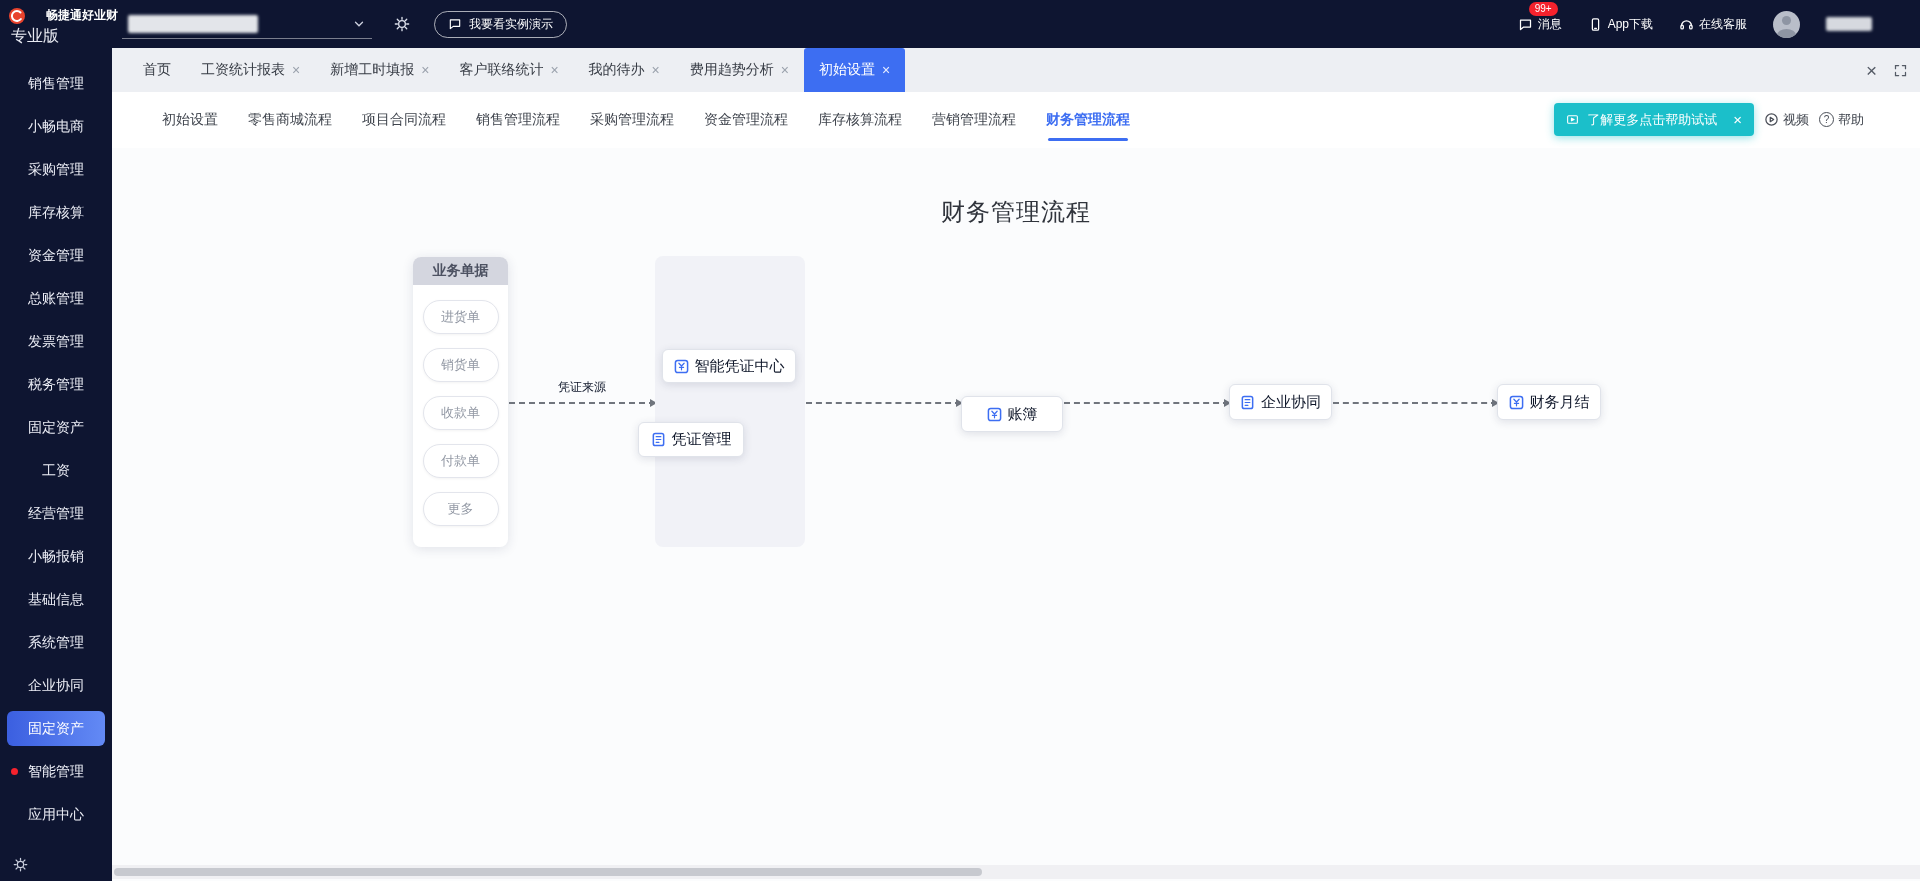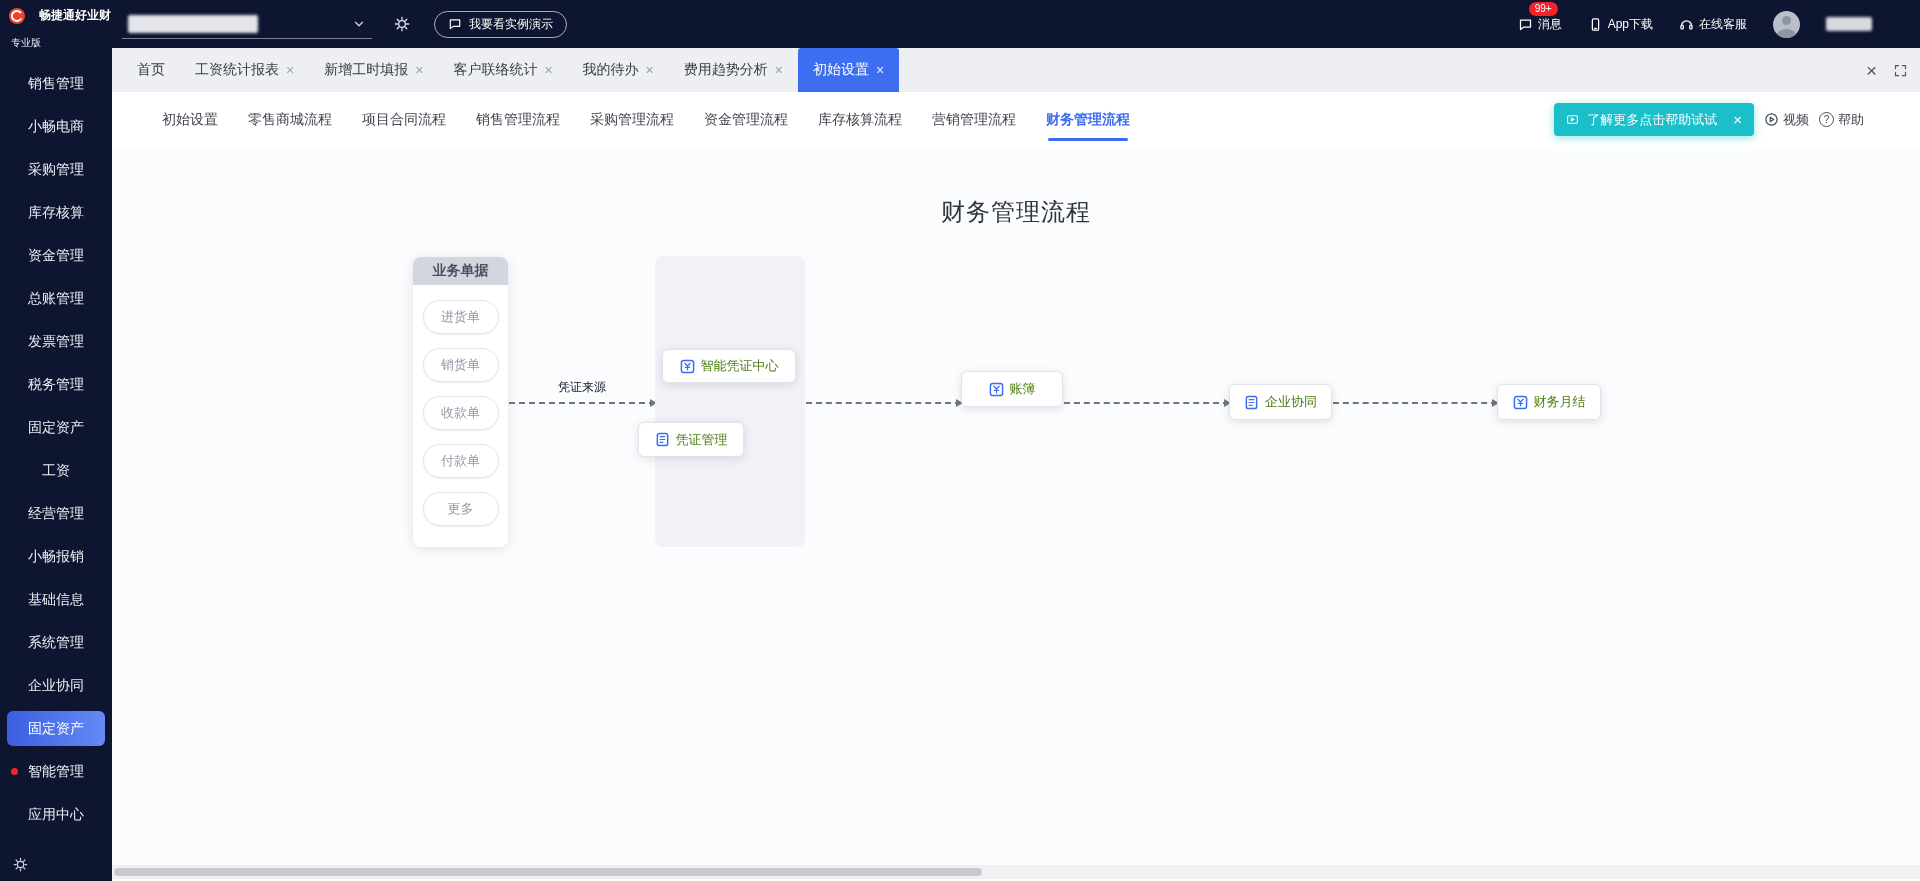--- a/index.html
+++ b/index.html
@@ -3,23 +3,23 @@
 <meta charset="utf-8">
 <style>
   *{margin:0;padding:0;box-sizing:border-box}
   html,body{width:1920px;height:881px;overflow:hidden}
   body{font-family:"Liberation Sans","DejaVu Sans",sans-serif;background:#fff}
   .app{display:flex;width:1920px;height:881px}
 
   
   .sidebar{width:112px;background:#0e1531;flex-shrink:0;position:relative;z-index:10}
   .brand{height:48px;padding:7px 0 0 9px;color:#fff}
-  .brand-row{display:flex;align-items:center;gap:14px}
+  .brand-row{display:flex;align-items:center;gap:21px}
   .brand-title{font-size:12px;font-weight:bold;white-space:nowrap}
-  .brand-sub{font-size:10px;margin-top:12px;padding-left:2px;color:#e8eaf2}
+  .brand-sub{font-size:16px;margin-top:2px;padding-left:2px;color:#e8eaf2}
   .menu{margin-top:14px;display:flex;flex-direction:column}
   .mi{height:43px;display:flex;align-items:center;justify-content:center;color:#eceef6;font-size:14px;cursor:pointer;position:relative}
   .mi.active{height:35px;margin:4px 7px;background:linear-gradient(90deg,#3b5fe0,#638af5);border-radius:6px;color:#fff}
   .dot{position:absolute;left:11px;top:18px;width:7px;height:7px;border-radius:50%;background:#f5222d}
   .side-gear{position:absolute;left:13px;bottom:5px;cursor:pointer}
 
   
   .main{flex:1;display:flex;flex-direction:column;position:relative;background:#fff;min-width:0}
 
   
@@ -31,21 +31,21 @@
   .demo-pill{margin-left:24px;height:27px;border:1px solid rgba(255,255,255,.65);border-radius:14px;background:transparent;color:#fff;font-size:12px;display:flex;align-items:center;gap:7px;padding:0 13px;cursor:pointer;font-family:inherit}
   .tb-right{margin-left:auto;display:flex;align-items:center;gap:26px;padding-right:48px;color:#fff;font-size:12px}
   .tb-item{display:flex;align-items:center;gap:5px;cursor:pointer;position:relative;white-space:nowrap}
   .badge{position:absolute;top:-14px;left:11px;background:#f5222d;color:#fff;font-size:10px;line-height:14px;padding:0 6px;border-radius:8px}
   .avatar{width:27px;height:27px;border-radius:50%;background:#b9bec9;position:relative;overflow:hidden;filter:blur(.6px)}
   .avatar::before{content:"";position:absolute;top:5px;left:9px;width:9px;height:9px;border-radius:50%;background:#8e95a3}
   .avatar::after{content:"";position:absolute;bottom:-3px;left:4px;width:19px;height:12px;border-radius:50% 50% 0 0;background:#8e95a3}
   .user-name{width:46px;height:14px;background:#d6d9df}
 
   
-  .tabbar{height:44px;background:#edeff3;display:flex;align-items:stretch;padding-left:10px;position:relative;flex-shrink:0}
+  .tabbar{height:44px;background:#edeff3;display:flex;align-items:stretch;padding-left:16px;position:relative;flex-shrink:0}
   .tab{display:flex;align-items:center;gap:7px;padding:0 15px;font-size:14px;color:#363b44;cursor:pointer;white-space:nowrap}
   .tab .x{color:#9aa1ac;font-size:14px;line-height:1}
   .tab.active{background:#3d6ef2;color:#fff;border-radius:3px 3px 0 0}
   .tab.active .x{color:#e8edff}
   .tabbar-right{position:absolute;right:12px;top:0;height:44px;display:flex;align-items:center;gap:16px;color:#555b66}
   .tb-close{font-size:19px;line-height:1;cursor:pointer}
   .tb-expand{display:flex;cursor:pointer}
 
   
   .content{position:relative;flex:1;background:#fbfcfd;overflow:hidden}
@@ -62,24 +62,24 @@
 
   .flow-title{position:absolute;top:104px;left:0;width:100%;text-align:center;font-size:24px;color:#30343c;font-weight:500;letter-spacing:1px}
 
   .src-panel{position:absolute;left:301px;top:165px;width:95px;height:290px;background:#fff;border-radius:8px;box-shadow:0 2px 12px rgba(30,40,80,.12)}
   .src-head{height:28px;background:#d4d6df;border-radius:8px 8px 0 0;display:flex;align-items:center;justify-content:center;font-size:14px;font-weight:bold;color:#4d5262}
   .src-item{width:76px;height:34px;margin:14px auto 0;border:1px solid #e3e5ec;border-radius:17px;background:#fff;display:flex;align-items:center;justify-content:center;font-size:13px;color:#9298a4;box-shadow:0 1px 3px rgba(0,0,0,.05);cursor:pointer;font-family:Liberation Sans, sans-serif}
   .src-item:first-of-type{margin-top:15px}
 
   .center-panel{position:absolute;left:543px;top:164px;width:150px;height:291px;background:#f1f2f7;border-radius:8px}
 
-  .node{position:absolute;display:flex;align-items:center;justify-content:center;gap:6px;background:#fff;border:1px solid #e0e3ea;border-radius:6px;box-shadow:0 2px 8px rgba(30,40,80,.13);font-size:13px;color:#4d7c0f;cursor:pointer;font-family:inherit;white-space:nowrap}
+  .node{position:absolute;display:flex;align-items:center;justify-content:center;gap:6px;background:#fff;border:1px solid #e0e3ea;border-radius:6px;box-shadow:0 2px 8px rgba(30,40,80,.13);font-size:15px;color:#0f172a;cursor:pointer;font-family:inherit;white-space:nowrap}
   #node-vc{left:550px;top:257px;width:134px;height:34px}
   #node-vm{left:526px;top:330px;width:106px;height:35px}
-  #node-book{left:849px;top:279px;width:102px;height:36px}
+  #node-book{left:849px;top:304px;width:102px;height:36px}
   #node-period{left:1117px;top:292px;width:103px;height:36px}
   #node-month{left:1385px;top:292px;width:104px;height:36px}
   .nico{flex-shrink:0}
 
   .fl-arrow{position:absolute;top:310px;height:0;border-top:2px dashed #70757d}
   .fl-arrow::after{content:"";position:absolute;right:-2px;top:-5px;width:0;height:0;border-left:7px solid #70757d;border-top:4px solid transparent;border-bottom:4px solid transparent}
   #a1{left:397px;width:146px}
   #a2{left:694px;width:155px}
   #a3{left:952px;width:165px}
   #a4{left:1221px;width:164px}

